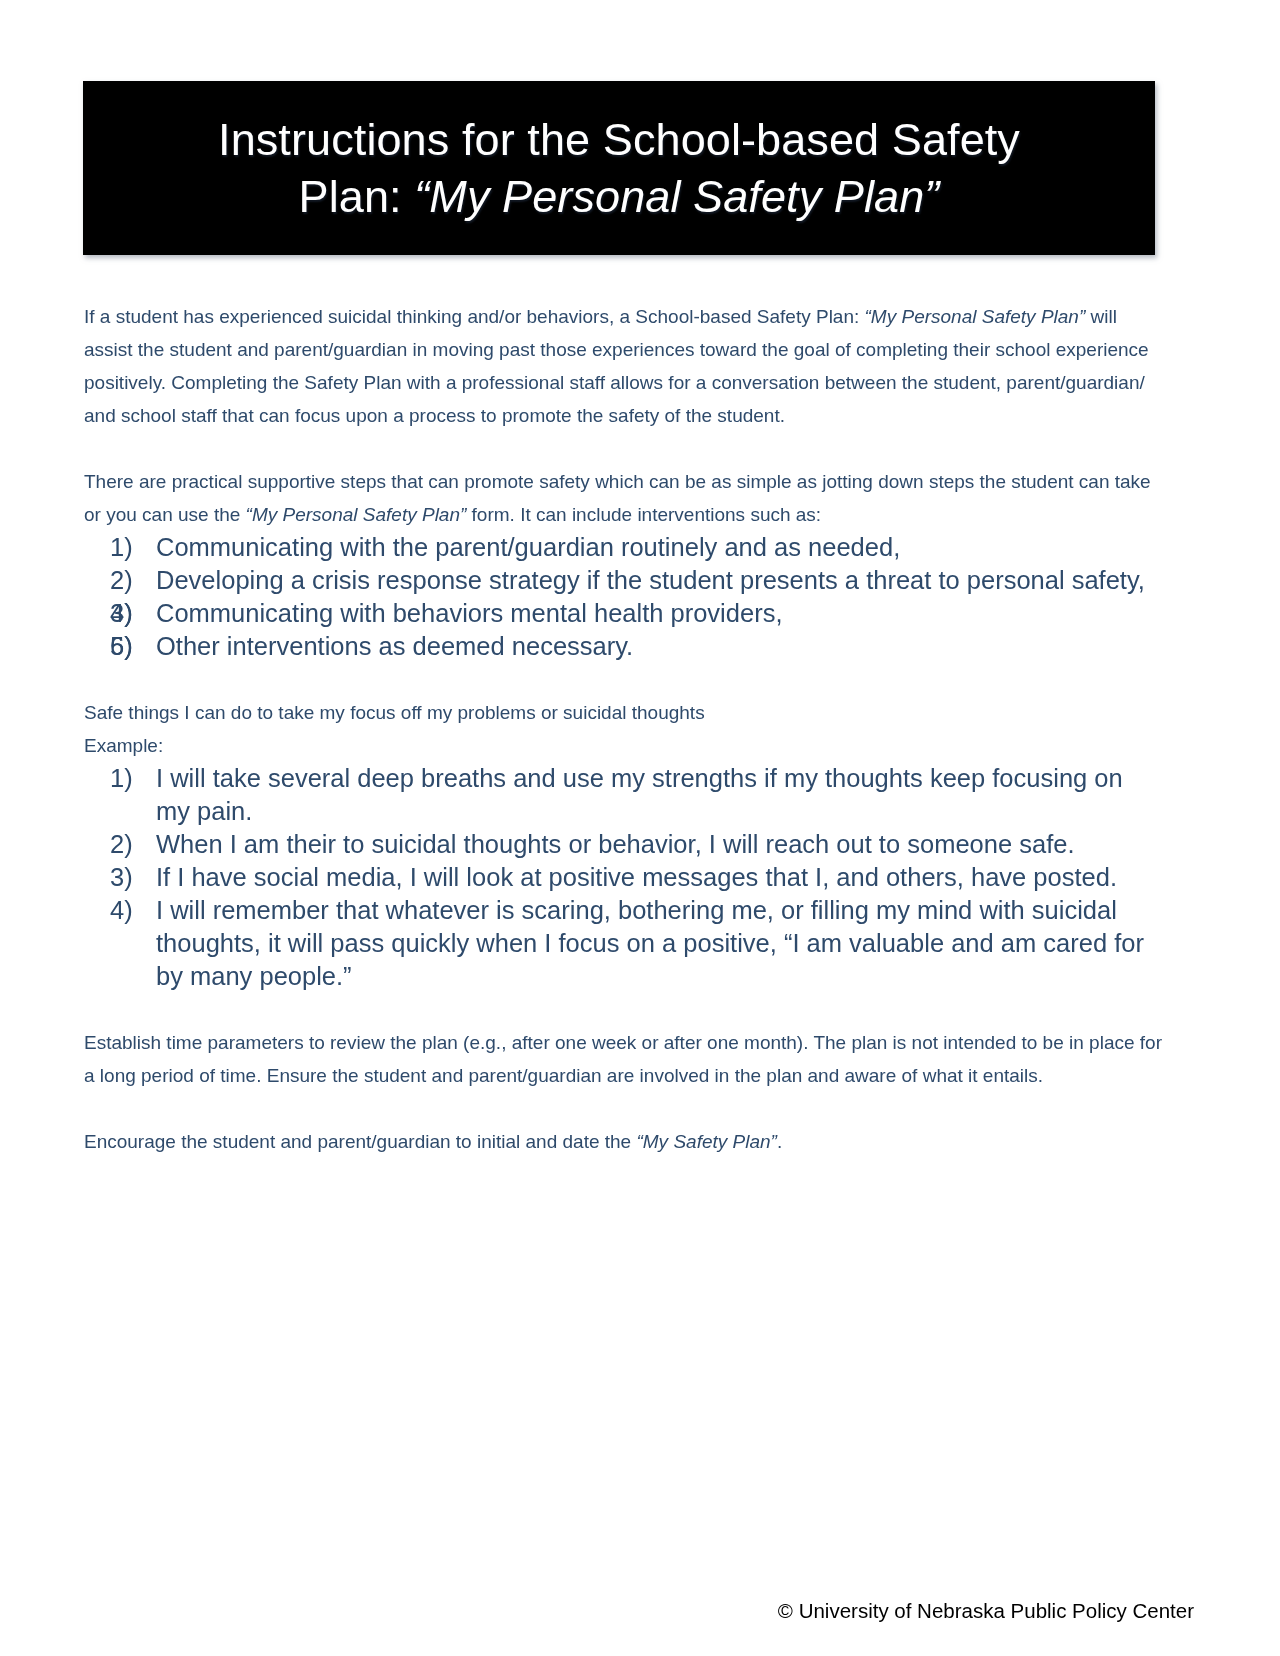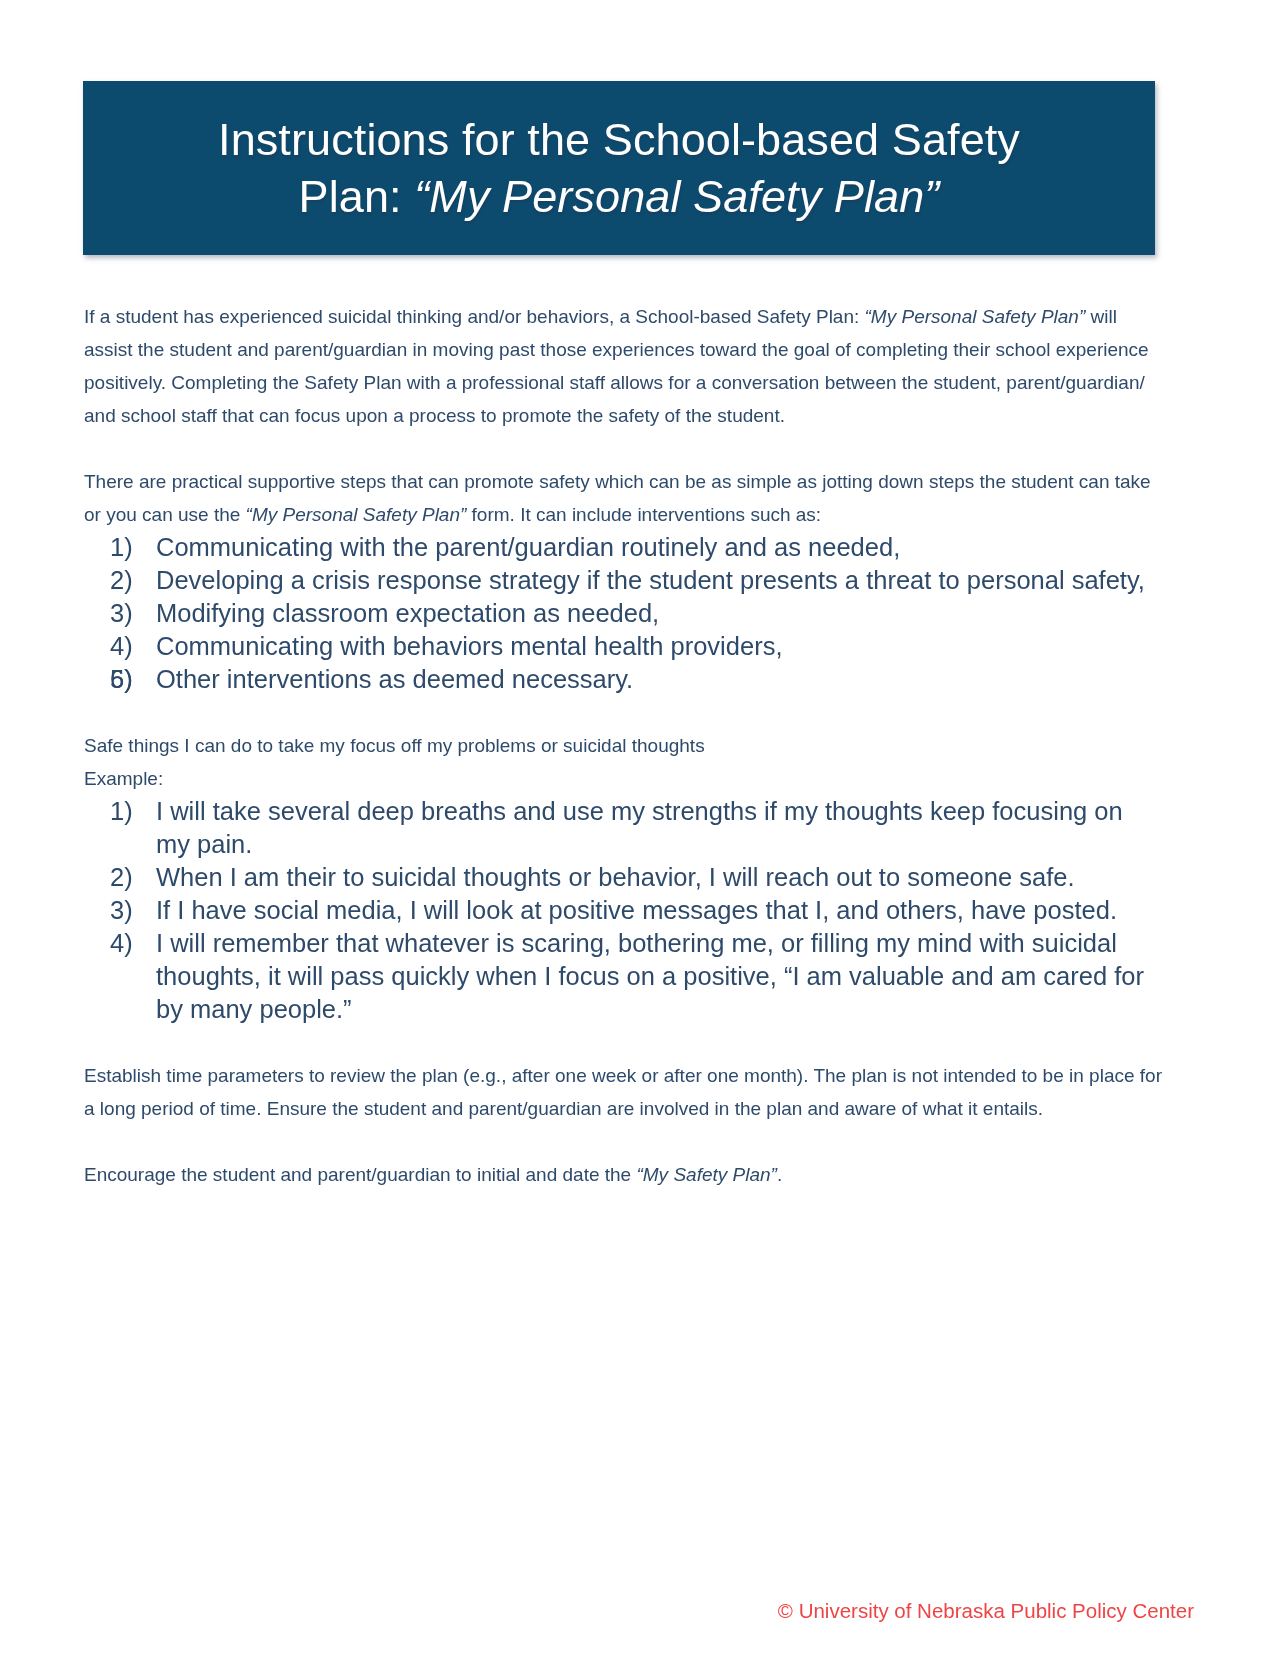--- a/index.html
+++ b/index.html
@@ -25,21 +25,21 @@
     background: #ffffff;
   }
 
   
   .header-band {
     position: absolute;
     left: 83px;
     top: 81px;
     width: 1072px;
     height: 174px;
-    background: #0c4a6e;
+    background: #000000;
     box-shadow: 2px 3px 5px rgba(120,130,145,0.55);
     display: flex;
     align-items: center;
     justify-content: center;
     box-sizing: border-box;
     padding: 0 30px;
   }
   .header-title {
     color: #ffffff;
     font-size: 45px;
@@ -101,21 +101,21 @@
   .footer {
     position: absolute;
     left: 0;
     top: 1598px;
     width: 1280px;
     text-align: right;
     padding-right: 86px;
     box-sizing: border-box;
   }
   .footer-text {
-    color: #ef4444;
+    color: #000000;
     font-size: 20.5px;
     line-height: 26px;
     font-family: "Liberation Sans", sans-serif;
   }
 </style>
 </head>
 <body>
 
 <div class="page">
 
@@ -131,21 +131,21 @@
 
     <p class="para"><span>If a student has experienced suicidal thinking and/or behaviors, a School-based Safety Plan: </span><span class="ital">“My Personal Safety Plan”</span><span> will assist the student and parent/guardian in moving past those experiences toward the goal of completing their school experience positively. Completing the Safety Plan with a professional staff allows for a conversation between the student, parent/guardian/ and school staff that can focus upon a process to promote the safety of the student.</span></p>
 
     <div class="gap"></div>
 
     <p class="para"><span>There are practical supportive steps that can promote safety which can be as simple as jotting down steps the student can take or you can use the </span><span class="ital">“My Personal Safety Plan”</span><span> form. It can include interventions such as:</span></p>
 
     <ol class="numlist">
       <li><span class="marker">1)</span><span>Communicating with the parent/guardian routinely and as needed,</span></li>
       <li><span class="marker">2)</span><span>Developing a crisis response strategy if the student presents a threat to personal safety,</span></li>
-      <li><span class="marker">3)</span><span>Modifying classroom expectation as needed,</span></li>
+      <li><span class="marker">3)</span></li>
       <li><span class="marker">4)</span><span>Communicating with behaviors mental health providers,</span></li>
       <li><span class="marker">5)</span></li>
       <li><span class="marker">6)</span><span>Other interventions as deemed necessary.</span></li>
     </ol>
 
     <div class="gap"></div>
 
     <p class="para">Safe things I can do to take my focus off my problems or suicidal thoughts</p>
     <p class="para">Example:</p>
 

